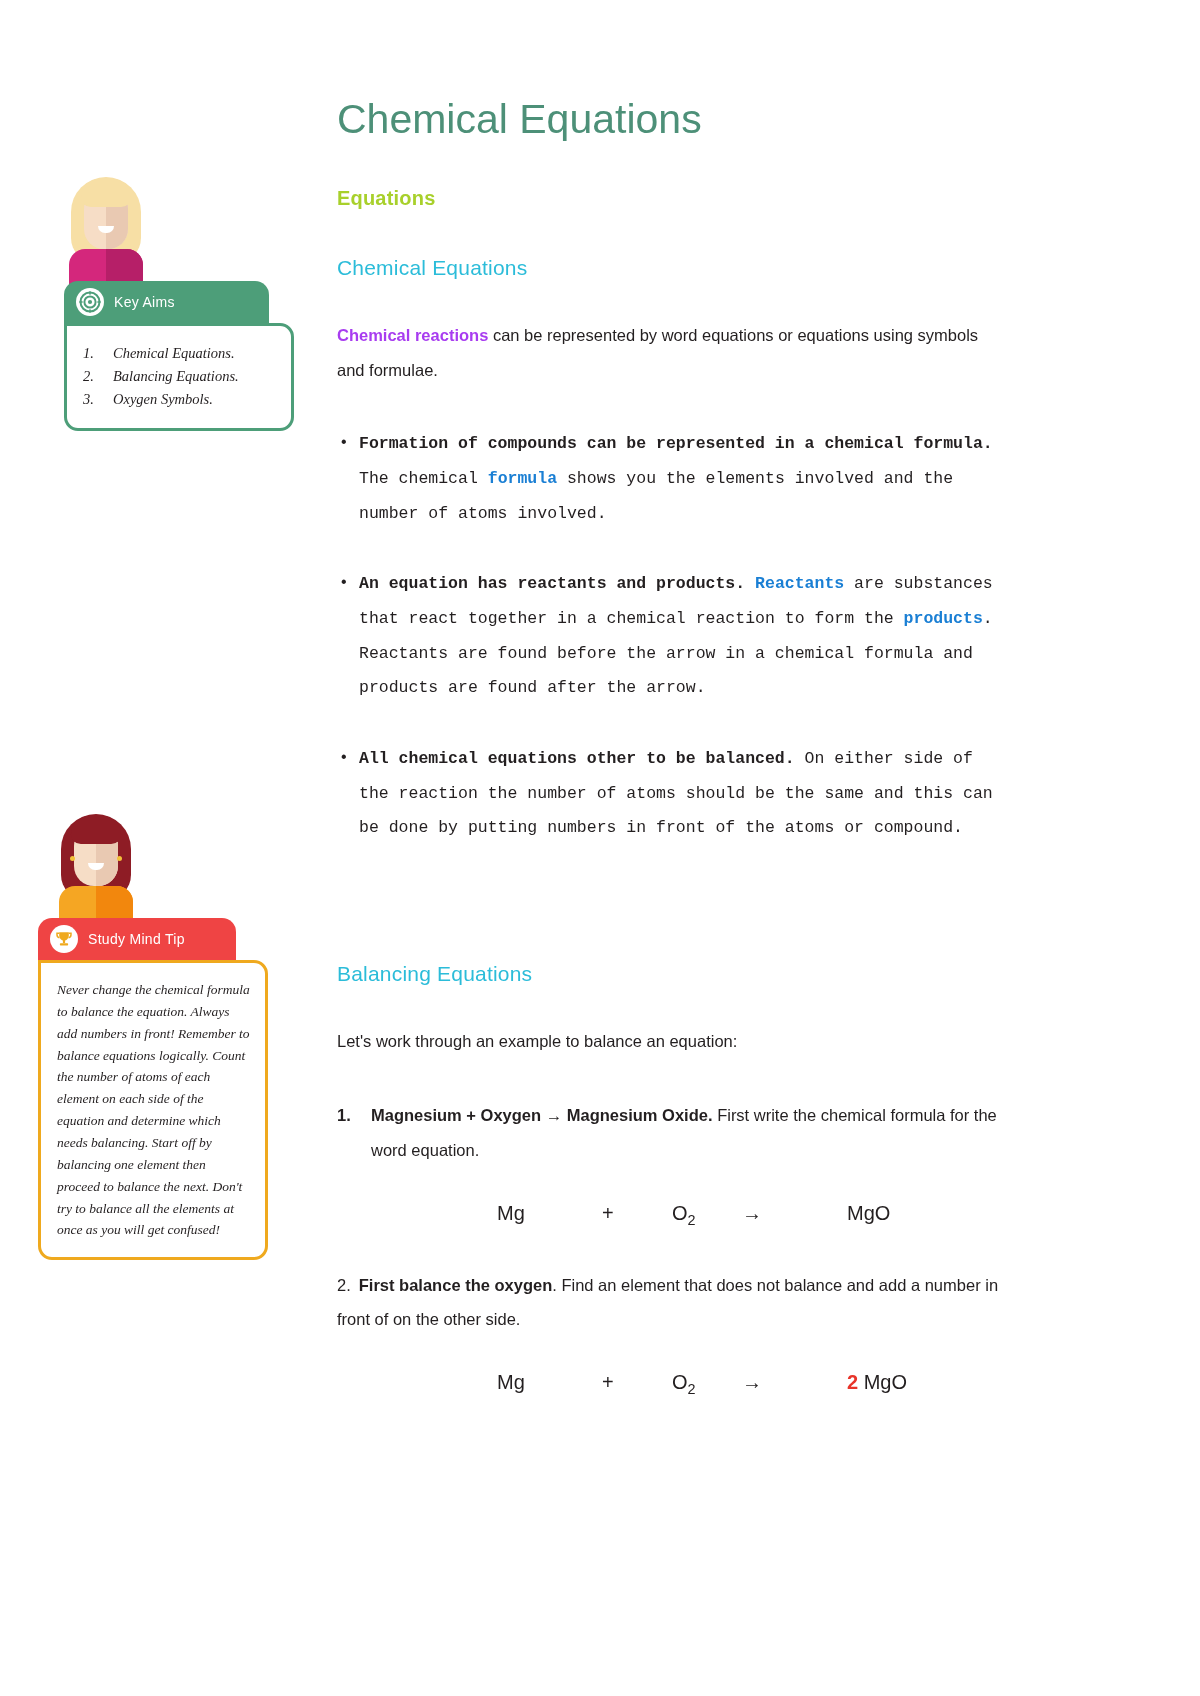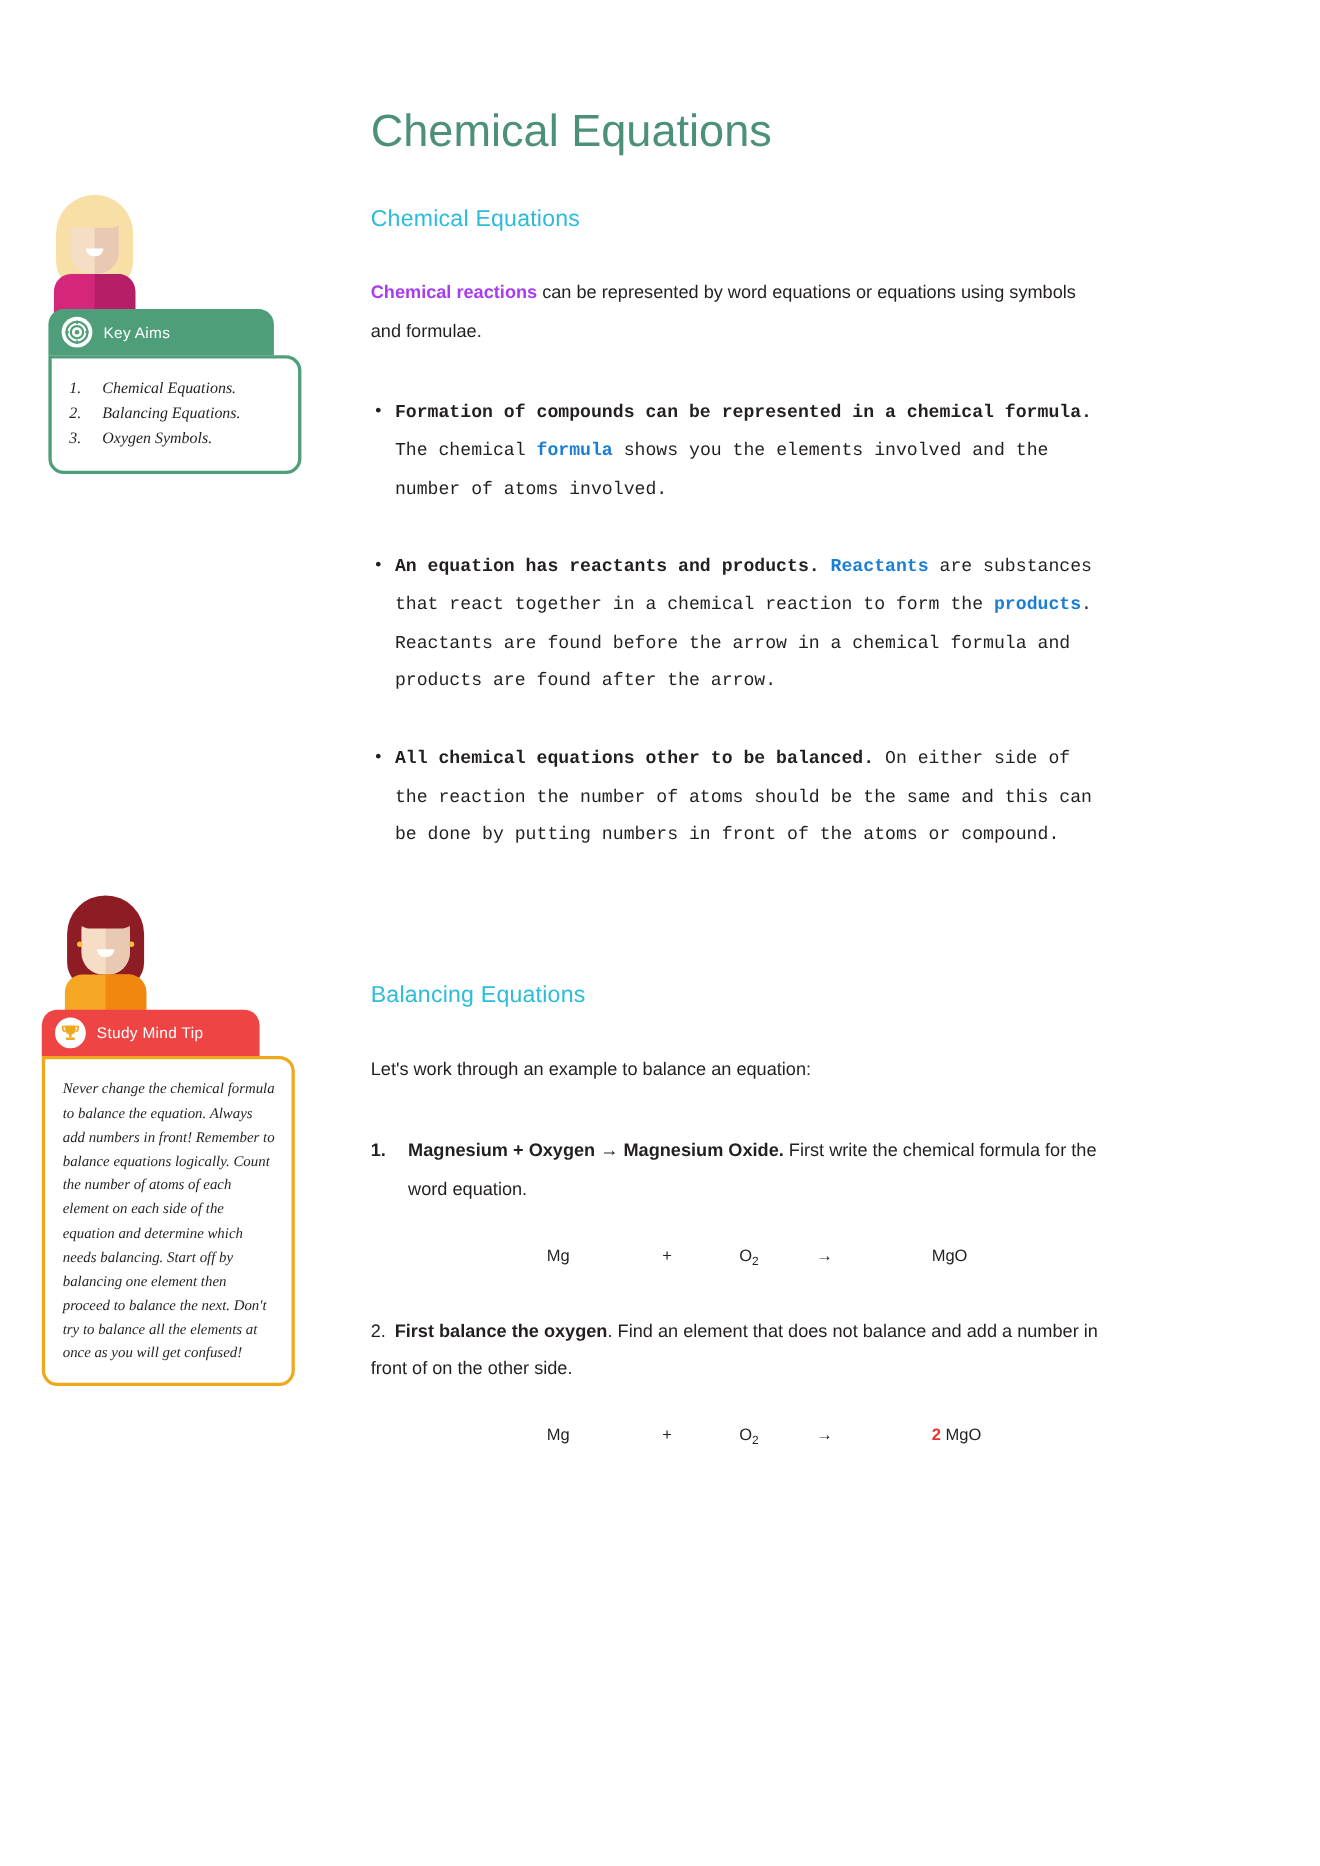--- a/index.html
+++ b/index.html
@@ -102,21 +102,21 @@
     font-weight: normal;
     margin-right: 8px;
   }
 
   strong { font-weight: bold; }
   .c-purple { color: #a83cf0; font-weight: bold; }
   .c-blue   { color: #1a7fd4; font-weight: bold; }
   .c-red    { color: #e8342a; font-weight: bold; }
 
   .equation-line {
-    font-size: 15px;
+    font-size: 20px;
     color: #231f20;
     margin: 34px 0 40px 0;
     display: flex;
     justify-content: flex-start;
     padding-left: 160px;
     white-space: pre;
   }
   .equation-line .slot { display: inline-block; }
   .eq-mg   { width: 105px; }
   .eq-plus { width: 70px; }
@@ -224,21 +224,21 @@
     width: 28px; height: 28px;
     border-radius: 50%;
     background: #ffffff;
     display: flex;
     align-items: center;
     justify-content: center;
     flex: none;
   }
 
   
-  #key-aims-card { left: 28px; top: 281px; padding-left: 16px; }
+  #key-aims-card { left: 48px; top: 281px; padding-left: 16px; }
   #key-aims-card .card-head { background: #4d9e79; width: 205px; }
   #key-aims-card .card-body { border-color: #4d9e79; width: 230px; min-height: 100px; }
 
   .aims-list { margin: 0; padding: 0; list-style: none; }
   .aims-list li {
     font-family: "Liberation Serif", serif;
     font-style: italic;
     font-size: 14.5px;
     line-height: 1.6;
     color: #231f20;
@@ -261,20 +261,21 @@
 </style>
 </head>
 <body>
 
 <div class="page">
 
   <div class="main-col">
 
     <h1 class="doc-title">Chemical Equations</h1>
 
+    <div class="h-equations">Equations</div>
 
     <div class="h-sub">Chemical Equations</div>
 
     <p class="para"><span class="c-purple">Chemical reactions</span><span> can be represented by word equations or equations using symbols and formulae.</span></p>
 
     <ul class="bullets">
       <li>
         <strong>Formation of compounds can be represented in a chemical formula.</strong><span> The chemical </span><span class="c-blue">formula</span><span> shows you the elements involved and the number of atoms involved.</span>
       </li>
       <li>

